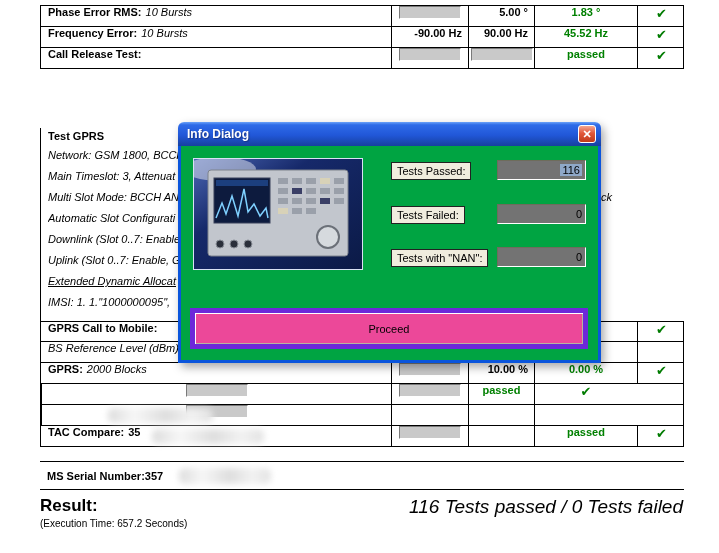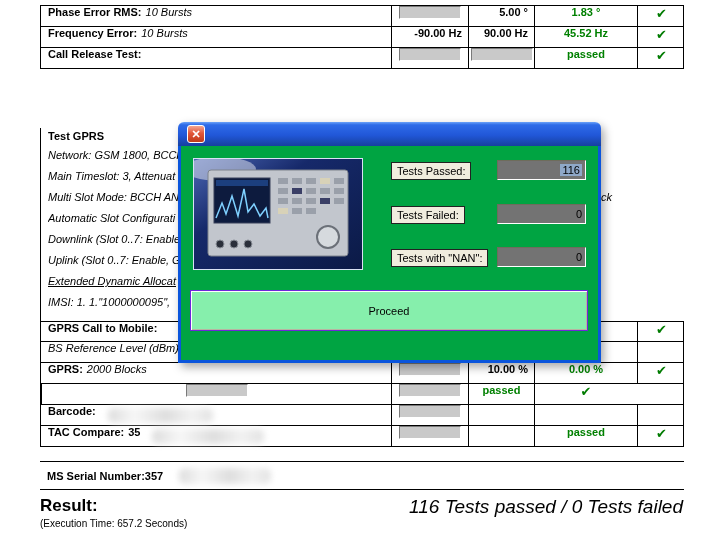--- a/index.html
+++ b/index.html
@@ -62,22 +62,22 @@
            border:3px solid #0A55DC; border-top:none; }
   .instrument { position:absolute; left:12px; top:12px; width:170px; height:112px;
                 border:1px solid #d9e2f4; }
   .flabel { position:absolute; left:210px; background:#F0EDDE; border:1px solid #222;
             font-size:11px; padding:2px 5px; white-space:nowrap; }
   .vbox { position:absolute; left:316px; width:89px; height:20px; background:#737373;
           border:1px solid; border-color:#6E6C5C #FFFFFF #FFFFFF #6E6C5C;
           display:flex; align-items:center; justify-content:flex-end;
           padding-right:3px; font-size:11px; }
   .sel { background:#8FA8C8; padding:0 2px; }
-  .proceed { position:absolute; left:9px; top:144px; width:398px; height:41px;
-             background:#86efac; border:1px solid #6d28d9;
+  .proceed { position:absolute; left:9px; top:162px; width:398px; height:41px;
+             background:#ec4899; border:5px solid #6d28d9;
              box-shadow:inset 1px 1px 0 #FFFFFF, inset -1px -1px 0 #B8B4A0;
              display:flex; align-items:center; justify-content:center; font-size:11px; cursor:default; }
 </style>
 </head>
 <body>
 
 <div class="page">
 
   <div class="trow" style="top:5px;height:22px;border-top:1px solid #000;">
     <div class="lbl">
@@ -181,23 +181,20 @@
     <div class="cv cen">
       <div class="inset"></div>
     </div>
     <div class="cv cen b green">passed</div>
     <div class="cv cen">
       <span class="chk">✔</span>
     </div>
   </div>
 
   <div class="trow" style="top:405px;">
-    <div class="lbl">
-      <b>Barcode:</b>
-    </div>
     <div class="cv cen">
       <div class="inset"></div>
     </div>
     <div class="cv"></div>
     <div class="cv"></div>
     <div class="cv"></div>
   </div>
 
   <div class="trow" style="top:426px;">
     <div class="lbl">
@@ -222,20 +219,21 @@
     <b>MS Serial Number:</b>
     <b style="">357</b>
   </div>
 
   <div class="result-label">Result:</div>
   <div class="exec-time">(Execution Time: 657.2 Seconds)</div>
   <div class="summary">116 Tests passed / 0 Tests failed</div>
 
   <div class="dialog">
     <div class="titlebar">
+      <span class="dtitle">Info Dialog</span>
       <div class="closebtn">
         <span>✕</span>
       </div>
     </div>
     <div class="dbody">
 
       <div class="instrument">
         <svg width="168" height="110" viewBox="0 0 168 110">
           <defs>
             <linearGradient id="bgGrad" x1="0" y1="0" x2="1" y2="1">

